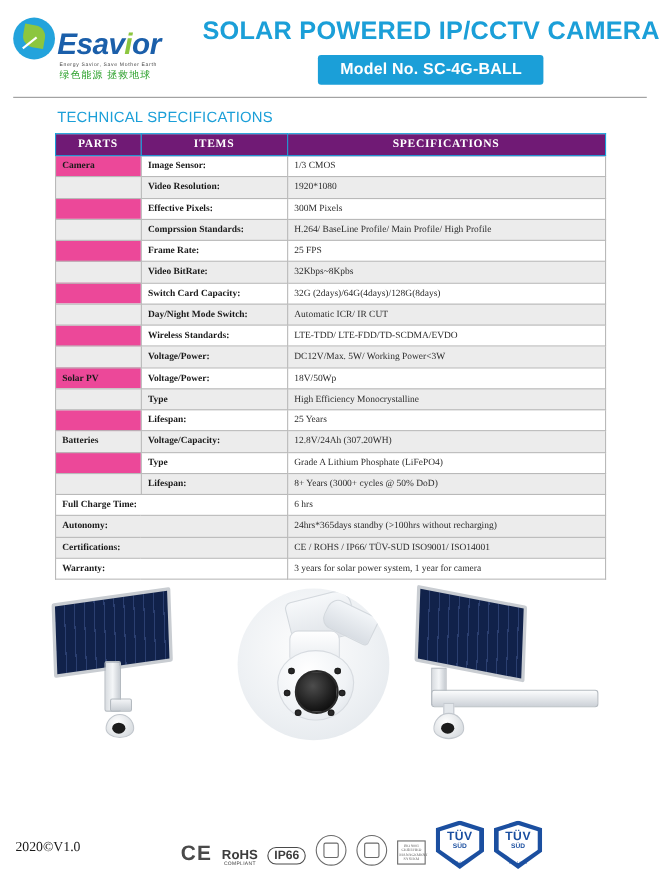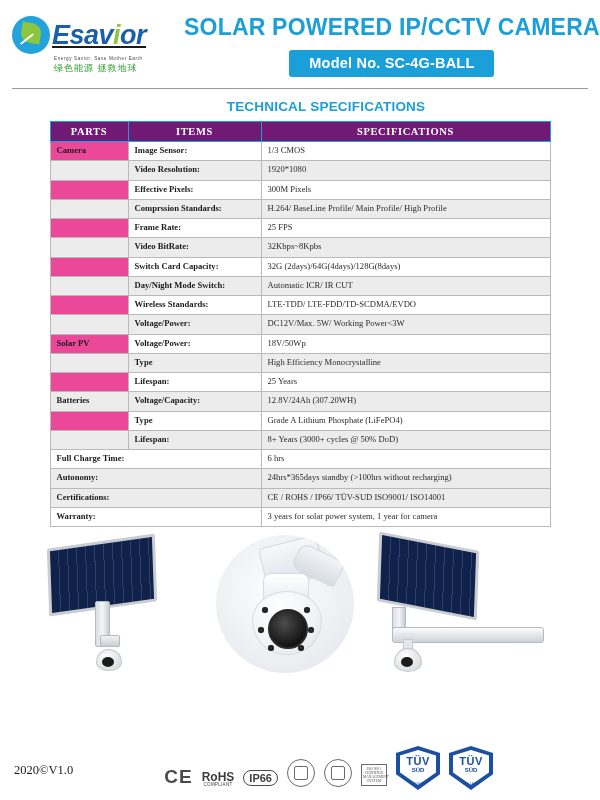--- a/index.html
+++ b/index.html
@@ -30,23 +30,22 @@
     height: 86px;
     box-sizing: border-box;
   }
   .logo-block {
     width: 172px;
     flex: 0 0 172px;
     padding-top: 6px;
   }
   .logo-row {
     display: flex;
-    align-items: center;
+    align-items: flex-end;
     line-height: 1;
-    text-decoration: underline;
   }
   .logo-mark {
     width: 38px;
     height: 38px;
     border-radius: 50%;
     background: #23a3dc;
     position: relative;
     flex: 0 0 38px;
     margin-right: 2px;
   }
@@ -124,25 +123,24 @@
   .hr-top {
     width: 576px;
     margin: 2px auto 0 auto;
     border-top: 1px solid #9a9a9a;
   }
 
   
   .section-title {
     font-family: "Liberation Sans", sans-serif;
     font-size: 13.5px;
-    font-weight: bold;
+    font-weight: normal;
     color: #1b9fd8;
     margin: 10px 0 7px 52px;
     letter-spacing: 0.2px;
-    text-align: center;
   }
 
   
   table.spec {
     border-collapse: collapse;
     width: 500px;
     margin: 0 auto;
     table-layout: fixed;
     font-family: "Liberation Serif", serif;
   }

